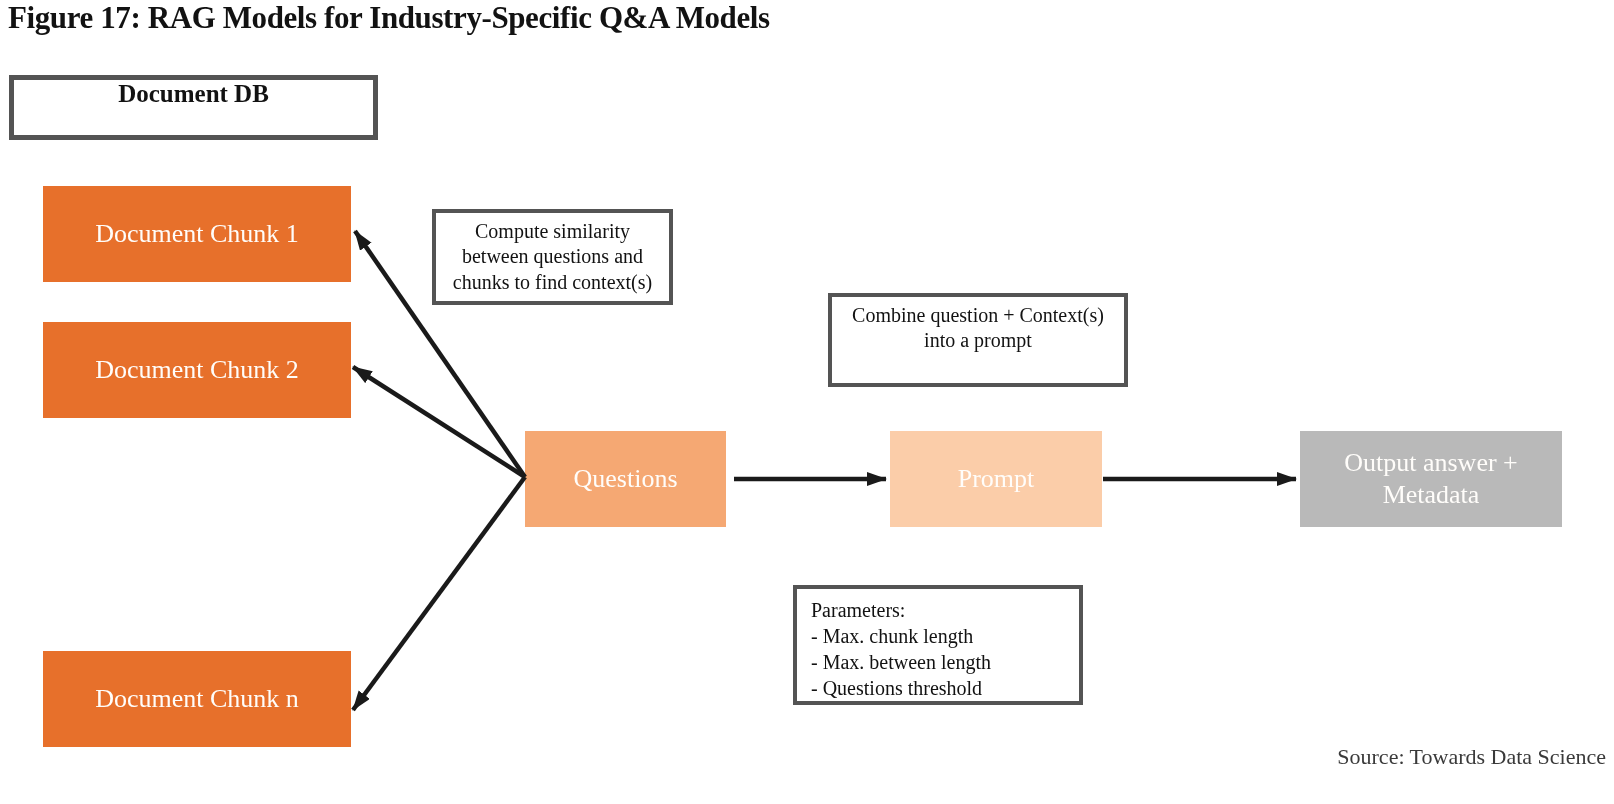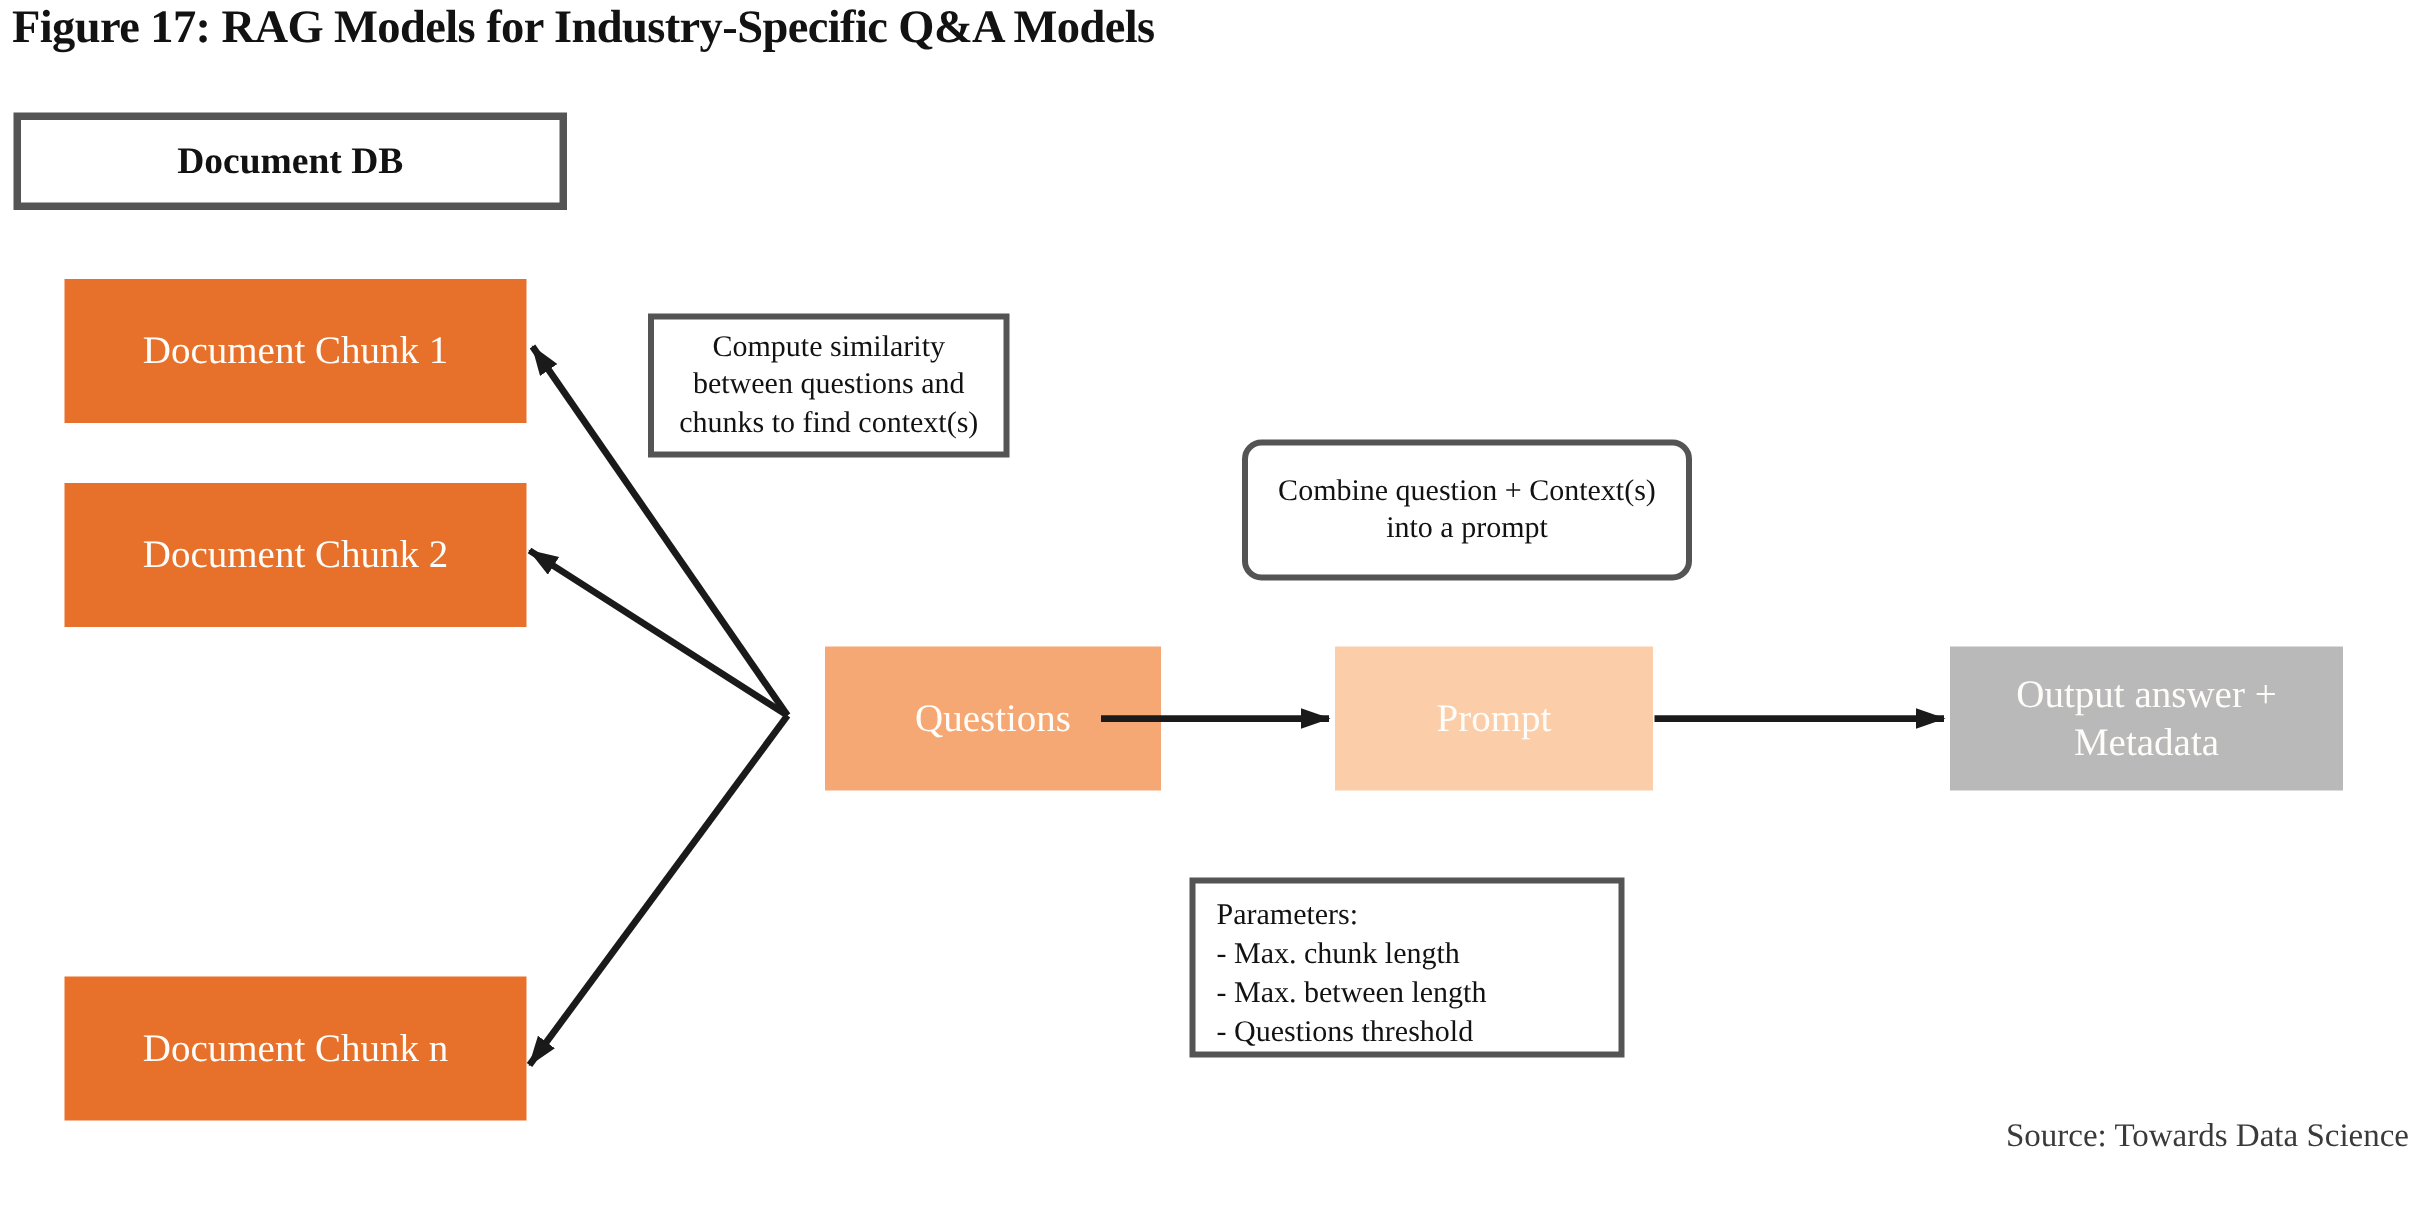--- a/index.html
+++ b/index.html
@@ -22,21 +22,21 @@
   }
   .abs{position:absolute;box-sizing:border-box;}
   #figure-title{
     left:8px;top:0px;width:1000px;
     font-size:31px;font-weight:bold;color:var(--text-black);
     letter-spacing:-0.4px;
   }
   .outlined{
     background:#ffffff;
     border:4px solid var(--outline-dark);
-    display:flex;align-items:center;justify-content:center;
+    display:flex;align-items:flex-start;justify-content:center;
     text-align:center;color:var(--text-black);
   }
   #document-db-box{
     left:9px;top:75px;width:369px;height:65px;
     border-width:5px;
     font-size:25px;font-weight:bold;
   }
   .chunk{
     left:43px;width:308px;height:96px;
     background:var(--chunk-orange);
@@ -44,27 +44,27 @@
     color:var(--text-white);font-size:26px;text-align:right;
   }
   #chunk-1{top:186px;}
   #chunk-2{top:322px;}
   #chunk-n{top:651px;}
   .note{
     font-size:20px;line-height:1.27;
     padding:6px 10px;
   }
   #compute-note{left:432px;top:209px;width:241px;height:96px;}
-  #combine-note{left:828px;top:293px;width:300px;height:94px;border-radius:13px;}
+  #combine-note{left:828px;top:293px;width:300px;height:94px;}
   .flow{
     top:431px;height:96px;
     display:flex;align-items:center;justify-content:center;
     font-size:26px;text-align:center;line-height:1.25;
   }
-  #questions-box{left:550px;width:224px;background:var(--questions-orange);color:var(--text-white);}
+  #questions-box{left:525px;width:201px;background:var(--questions-orange);color:var(--text-white);}
   #prompt-box{left:890px;width:212px;background:var(--prompt-orange);color:var(--text-white);}
   #output-box{left:1300px;width:262px;background:var(--output-gray);color:var(--text-white);}
   #parameters-box{
     left:793px;top:585px;width:290px;height:120px;
     background:#ffffff;border:4px solid var(--outline-dark);
     padding:8px 6px 6px 14px;
     font-size:20px;line-height:1.3;color:var(--text-black);
   }
   #parameters-title{font-weight:normal;}
   #source-credit{

